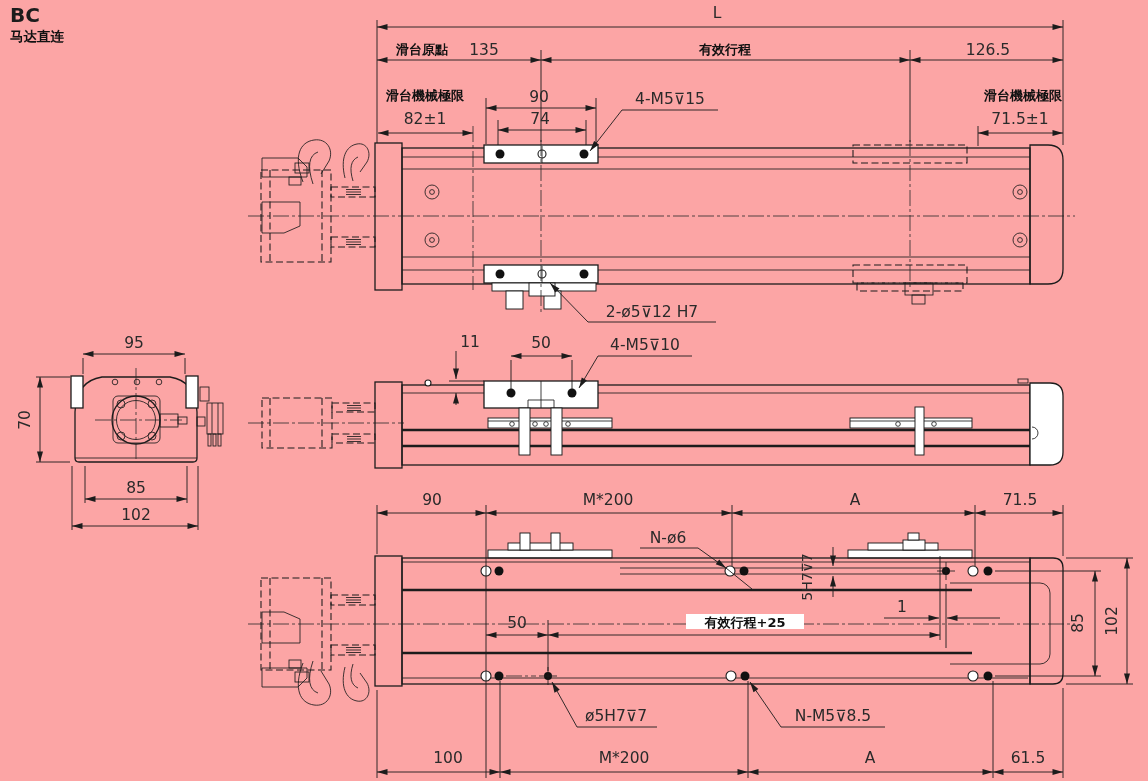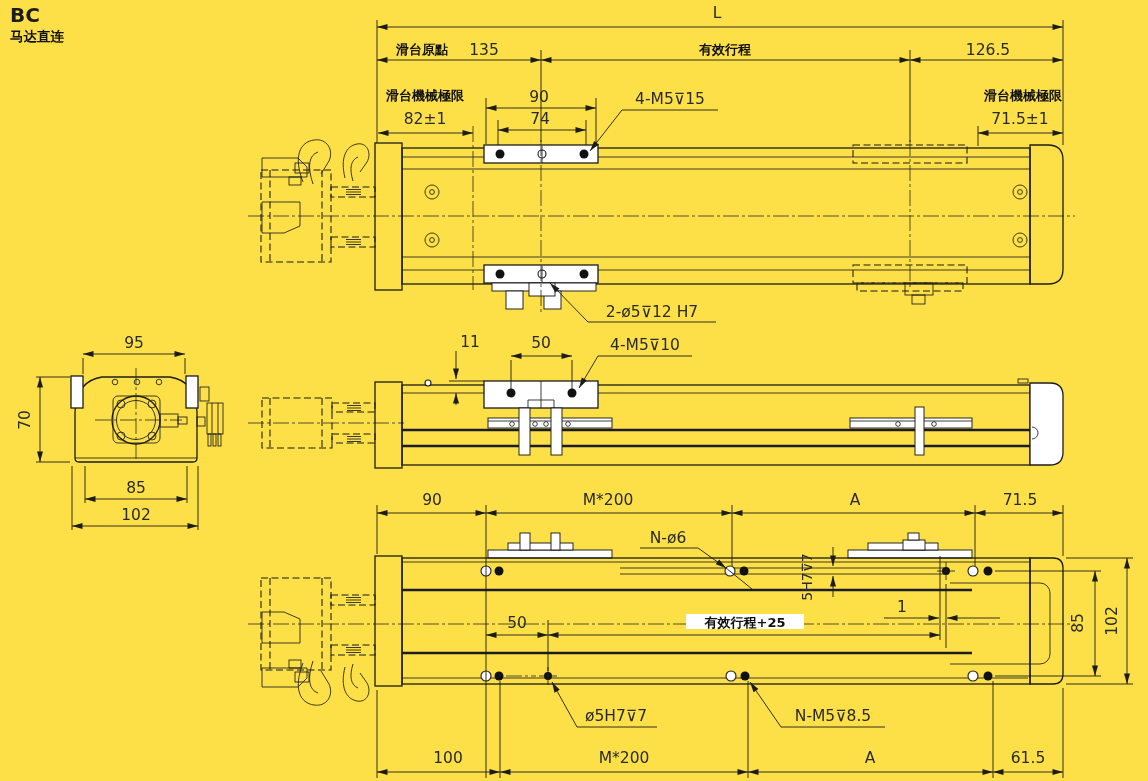--- a/index.html
+++ b/index.html
@@ -1,16 +1,16 @@
 <!DOCTYPE html>
 <html><head>
 <meta charset="utf-8">
 <style>
   html,body{margin:0;padding:0;background:#fff;}
-  .stage{position:relative;width:1148px;height:781px;background:#fde047;overflow:hidden;
+  .stage{position:relative;width:1148px;height:781px;background:#fca5a5;overflow:hidden;
          font-family:"DejaVu Sans","Liberation Sans",sans-serif;}
   svg{display:block;}
   text{fill:#1c1c1c;}
   .t-dim{font-size:15.5px;font-family:"DejaVu Sans",sans-serif;fill:#2a2a2a;}
   .t-dim-s{font-size:14px;font-family:"DejaVu Sans",sans-serif;fill:#2a2a2a;}
   .t-cjk{font-size:13px;font-weight:600;fill:#111;}
   .t-mid{text-anchor:middle;}
   .t-brand{font-size:20px;font-weight:bold;}
   .t-sub{font-size:13.5px;font-weight:bold;fill:#111;}
   .ln{stroke:#1c1c1c;stroke-width:1.3;fill:none;}

